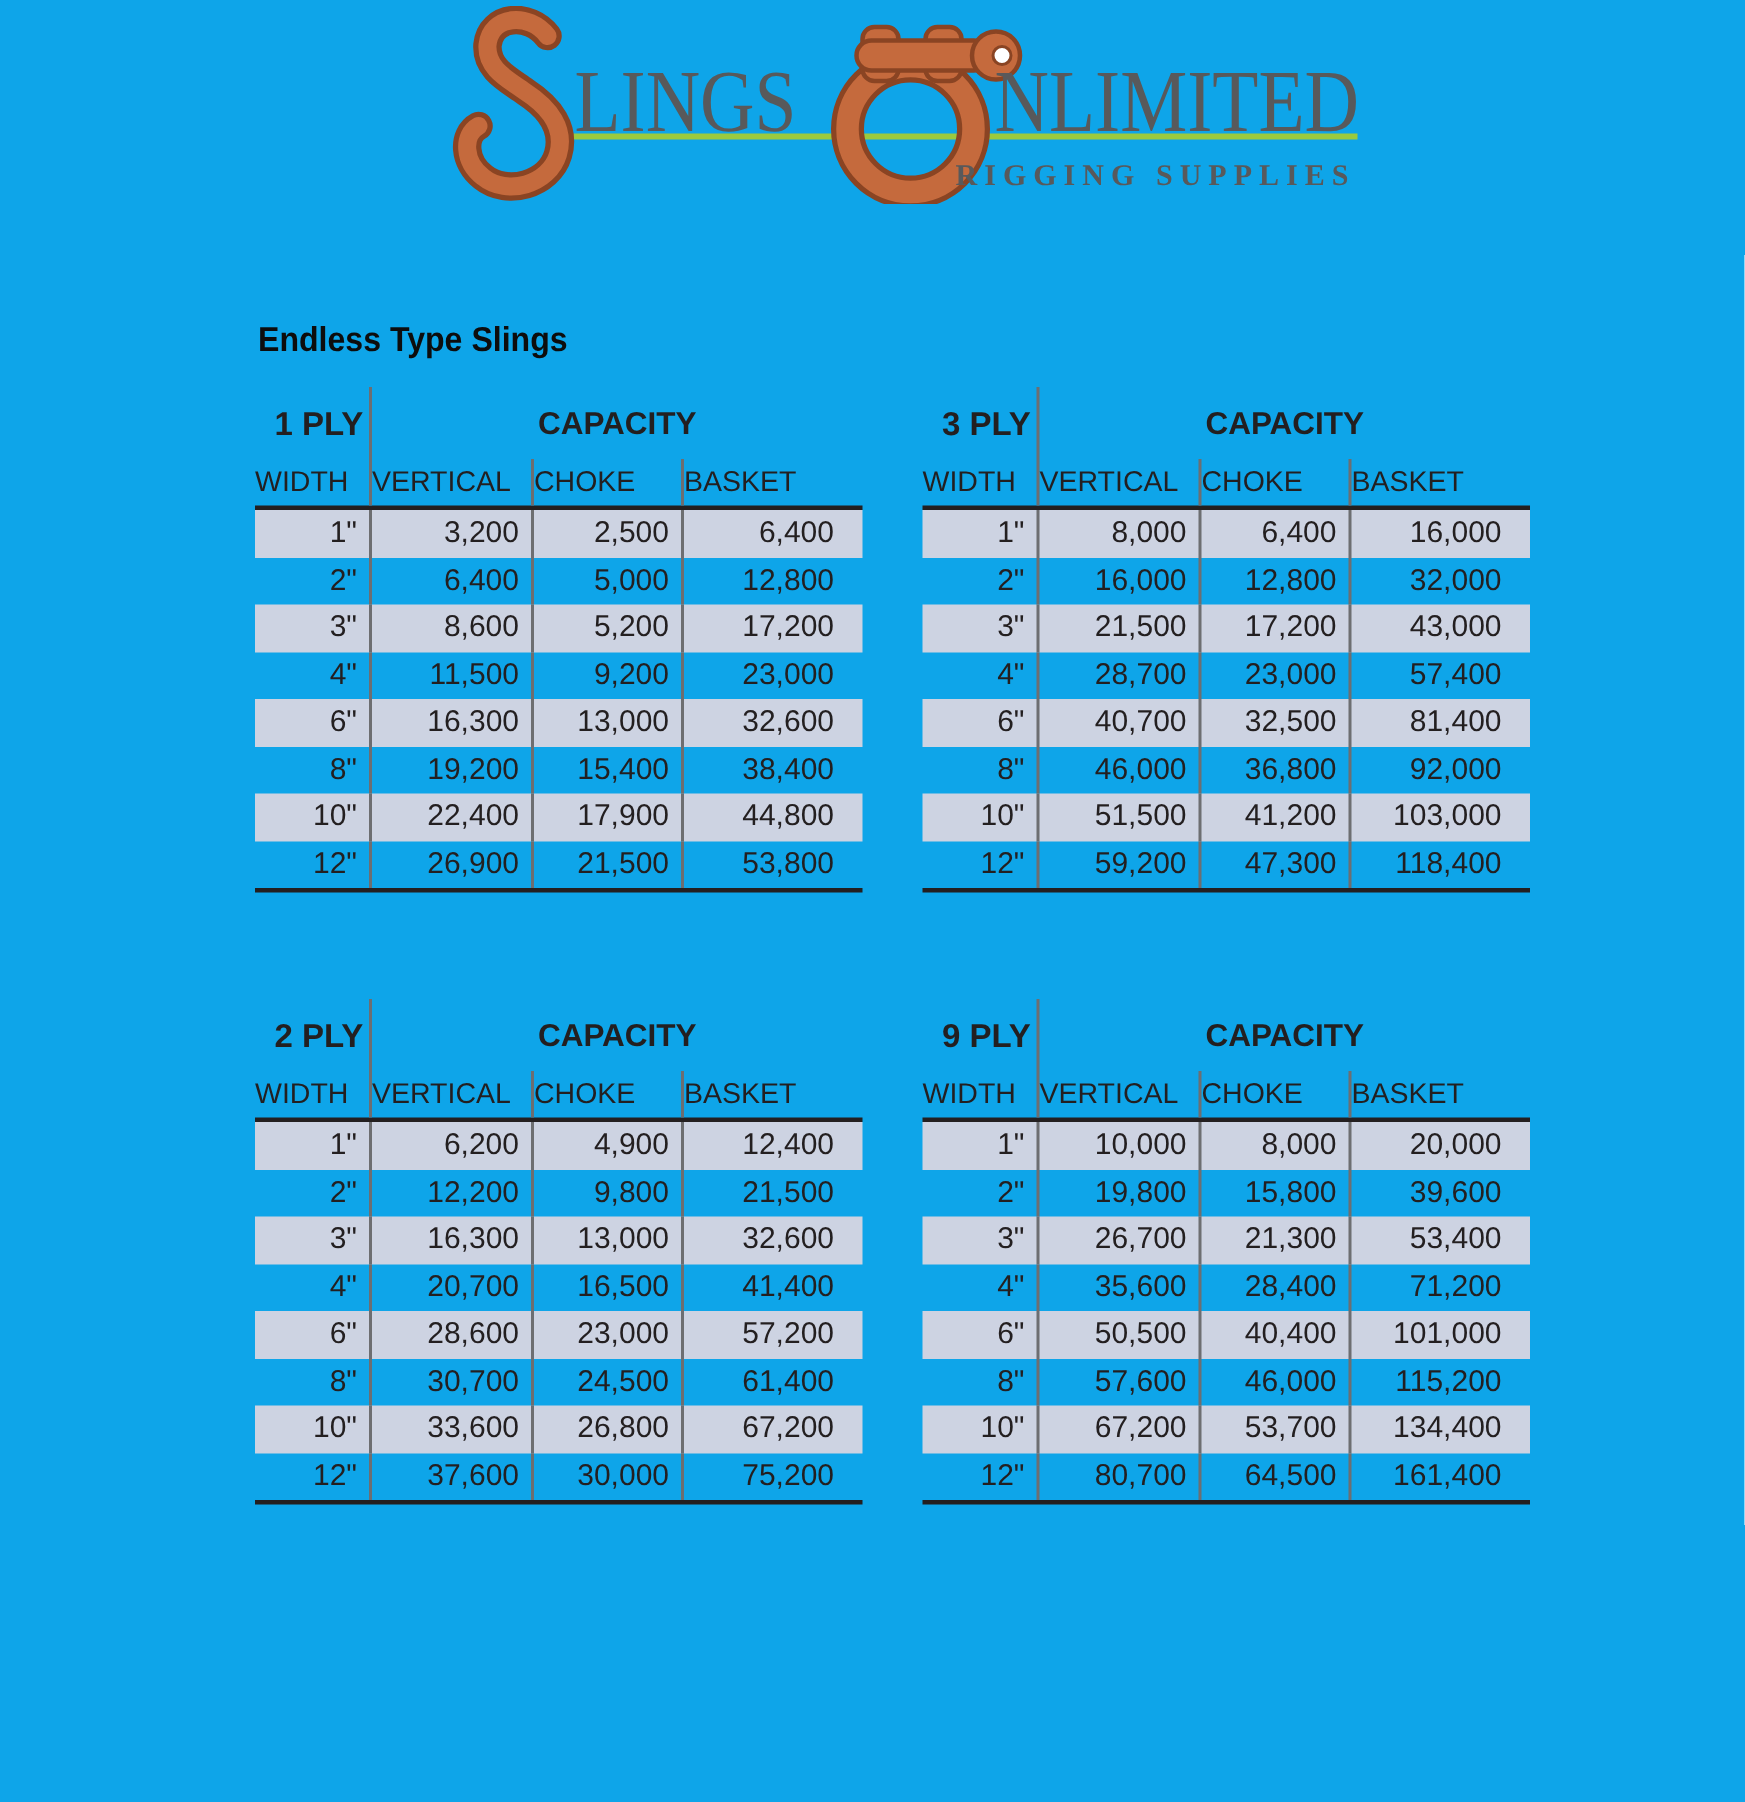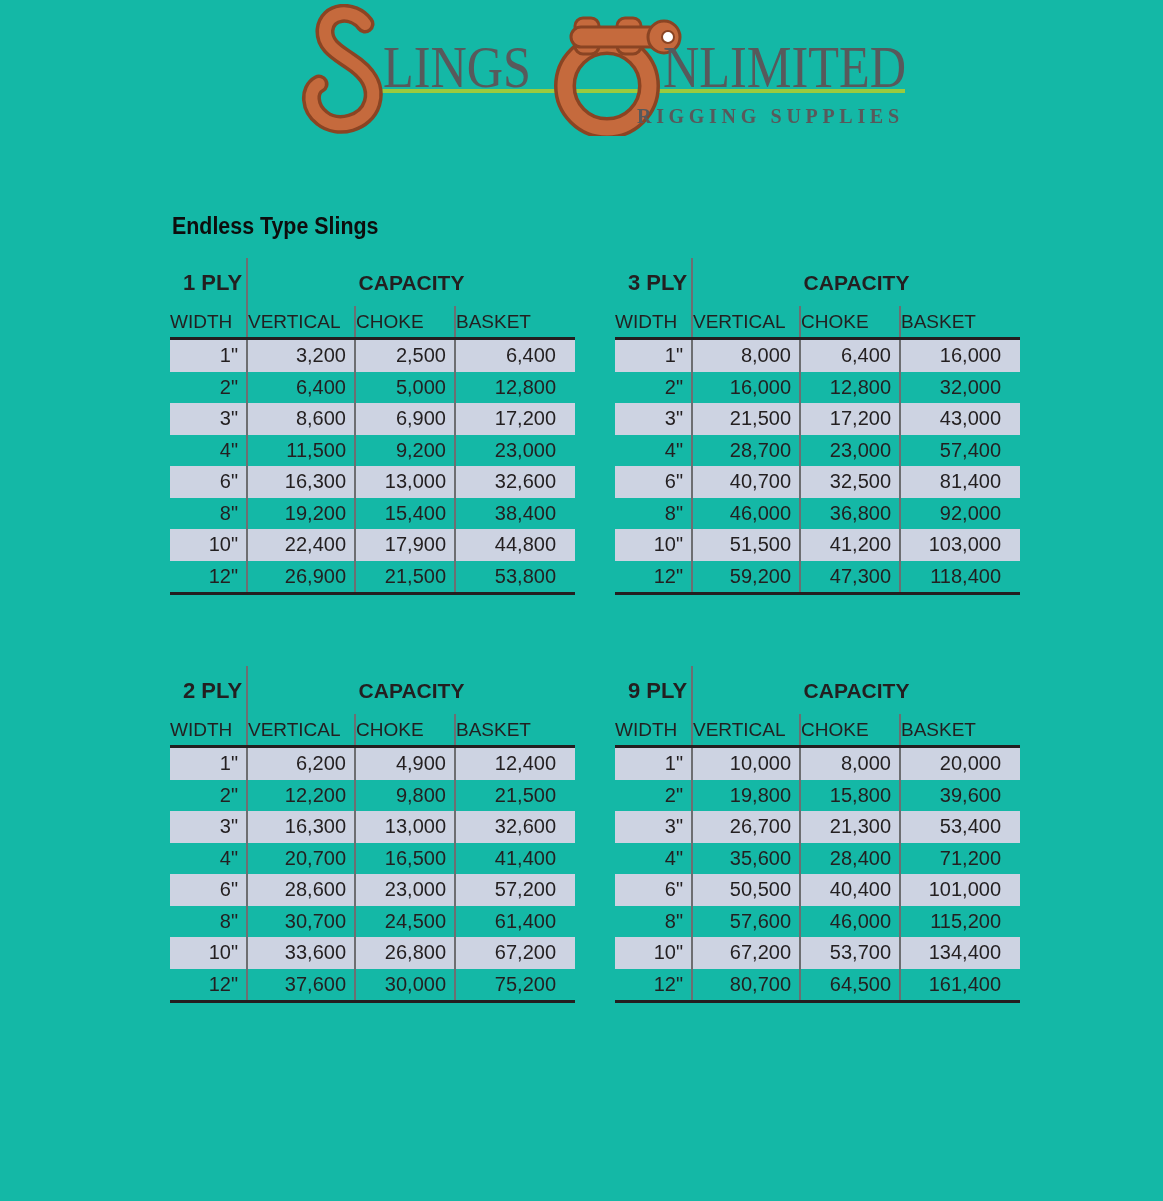--- a/index.html
+++ b/index.html
@@ -1,18 +1,18 @@
 <!DOCTYPE html>
 <html><head>
 <meta charset="utf-8">
 <style>
   html,body { margin:0; padding:0; background:#ffffff; }
   .page {
     position:relative; width:1163px; height:1201px; overflow:hidden;
-    background:#14b8a6; font-family:"Liberation Sans", sans-serif;
+    background:#0ea5e9; font-family:"Liberation Sans", sans-serif;
   }
 
   
   .logo { position:absolute; left:295px; top:4px; }
 
   
   .banner { position:absolute; left:0; top:142px; width:1163px; height:58px; background:#231f20; }
   .banner-title {
     position:absolute; left:172px; top:6px; color:#ffffff; font-weight:bold;
     font-size:40px; line-height:46px; letter-spacing:-0.5px; white-space:nowrap;
@@ -110,21 +110,21 @@
         </div>
         <div class="trow">
           <div class="tcell c0">2"</div>
           <div class="tcell c1">6,400</div>
           <div class="tcell c2">5,000</div>
           <div class="tcell c3">12,800</div>
         </div>
         <div class="trow">
           <div class="tcell c0">3"</div>
           <div class="tcell c1">8,600</div>
-          <div class="tcell c2">6,900</div>
+          <div class="tcell c2">5,200</div>
           <div class="tcell c3">17,200</div>
         </div>
         <div class="trow">
           <div class="tcell c0">4"</div>
           <div class="tcell c1">11,500</div>
           <div class="tcell c2">9,200</div>
           <div class="tcell c3">23,000</div>
         </div>
         <div class="trow">
           <div class="tcell c0">6"</div>

